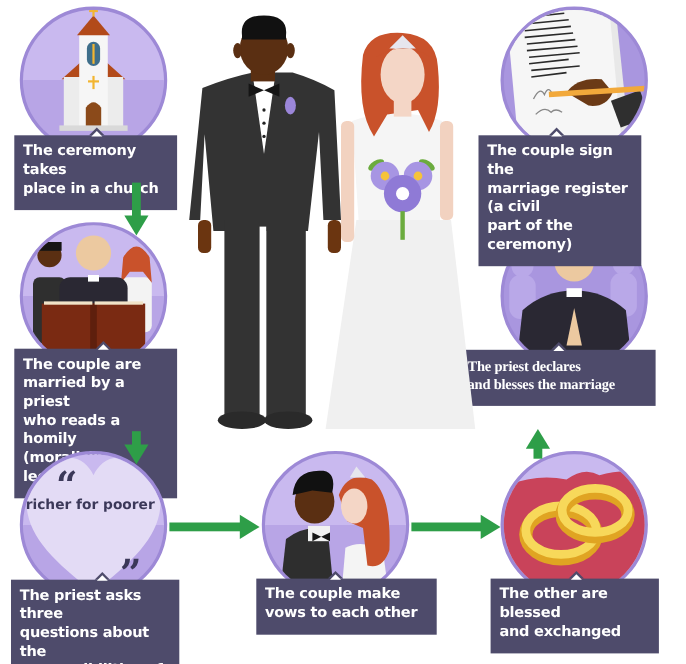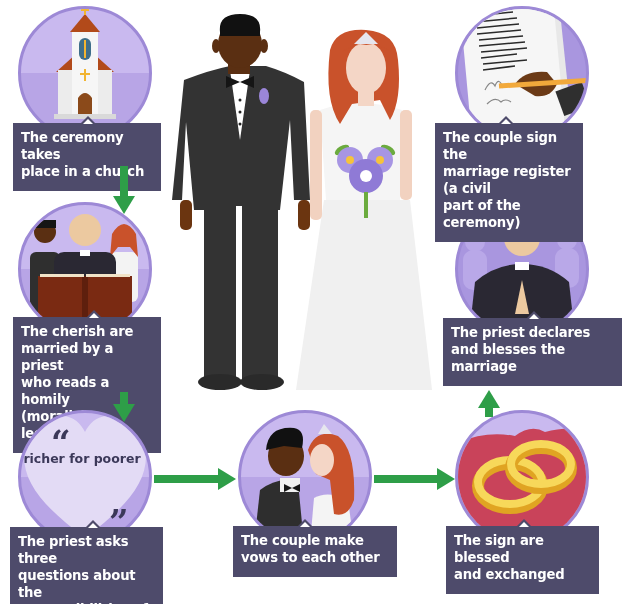--- a/index.html
+++ b/index.html
@@ -75,21 +75,21 @@
     <rect x="62" y="48" width="10" height="6" fill="#ffffff"></rect>
     <circle cx="67" cy="28" r="16" fill="#ecc9a0"></circle>
     <rect x="20" y="74" width="94" height="50" fill="#7a2a12"></rect>
     <rect x="64" y="74" width="6" height="50" fill="#5e1f0d"></rect>
     <rect x="22" y="72" width="44" height="3" fill="#f1e3c8"></rect>
     <rect x="68" y="72" width="44" height="3" fill="#f1e3c8"></rect>
   </svg>
 </div>
 <div class="caption" style="left:13px; top:317px; width:148px;">
   <span class="tip" style="left:74px;"></span>
-  <div>The cherish are</div>
+  <div>The couple are</div>
   <div>married by a priest</div>
   <div>who reads a homily</div>
   <div>(moralising lecture)</div>
 </div>
 <div class="arrow-v" style="left:120px; top:392px; height:14px;"></div>
 <div class="head-down" style="left:113px; top:404px;"></div>
 
 <div class="circle" style="left:18px; top:410px; width:134px; height:134px;">
   <svg width="134" height="134" viewBox="0 0 134 134" style="position:absolute;left:-3px;top:-3px;">
     <path d="M67,128 C30,100 6,76 6,46 C6,22 24,6 44,6 C56,6 63,14 67,22 C71,14 78,6 90,6 C110,6 128,22 128,46 C128,76 104,100 67,128 Z" fill="#e3dbf5"></path>
@@ -136,21 +136,21 @@
   <svg width="134" height="134" viewBox="0 0 134 134" style="position:absolute;left:-3px;top:-3px;">
     <path d="M0,34 Q30,20 60,26 Q76,14 90,22 Q110,16 134,20 L134,134 L0,134 Z" fill="#c9435a"></path>
     <ellipse cx="55" cy="76" rx="32" ry="22" fill="none" stroke="#e0a422" stroke-width="12"></ellipse>
     <ellipse cx="55" cy="72" rx="32" ry="22" fill="none" stroke="#f7d85a" stroke-width="8"></ellipse>
     <ellipse cx="86" cy="58" rx="30" ry="20" fill="none" stroke="#e0a422" stroke-width="12"></ellipse>
     <ellipse cx="86" cy="54" rx="30" ry="20" fill="none" stroke="#f7d85a" stroke-width="8"></ellipse>
   </svg>
 </div>
 <div class="caption" style="left:446px; top:526px; width:153px;">
   <span class="tip" style="left:71px;"></span>
-  <div>The sign are blessed</div>
+  <div>The other are blessed</div>
   <div>and exchanged</div>
 </div>
 <div class="arrow-v" style="left:485px; top:405px; height:12px;"></div>
 <div class="head-up" style="left:478px; top:390px;"></div>
 
 <div class="circle" style="left:455px; top:202px; width:134px; height:134px; background:#a996df;">
   <svg width="134" height="134" viewBox="0 0 134 134" style="position:absolute;left:-3px;top:-3px;">
     <g fill="#b9a8e8">
       <circle cx="20" cy="40" r="10"></circle>
         <rect x="8" y="48" width="24" height="40" rx="10"></rect>
@@ -160,21 +160,21 @@
         <circle cx="94" cy="28" r="9"></circle>
     </g>
     <path d="M14,134 L20,80 Q40,62 67,62 Q94,62 114,80 L120,134 Z" fill="#2a2833"></path>
     <rect x="60" y="60" width="14" height="8" fill="#ffffff"></rect>
     <circle cx="67" cy="36" r="18" fill="#ecc9a0"></circle>
     <path d="M50,30 Q52,18 60,20 L56,34 Z" fill="#dddddd"></path>
     <path d="M84,30 Q82,18 74,20 L78,34 Z" fill="#dddddd"></path>
     <path d="M60,112 L67,78 L74,112 Z" fill="#ecc9a0"></path>
   </svg>
 </div>
-<div class="caption" style="left:443px; top:318px; width:179px;">
+<div class="caption" style="left:417px; top:318px; width:179px;font-family:Liberation Serif, serif;">
   <span class="tip" style="left:84px;"></span>
   <div>The priest declares</div>
   <div>and blesses the marriage</div>
 </div>
 <div class="arrow-v" style="left:485px; top:198px; height:12px;"></div>
 <div class="head-up" style="left:478px; top:182px;"></div>
 
 <div class="circle" style="left:455px; top:6px; width:134px; height:134px; background:#a996df;">
   <svg width="134" height="134" viewBox="0 0 134 134" style="position:absolute;left:-3px;top:-3px;">
     <polygon points="8,-4 104,-4 118,130 22,130" fill="#e8e8e8"></polygon>

